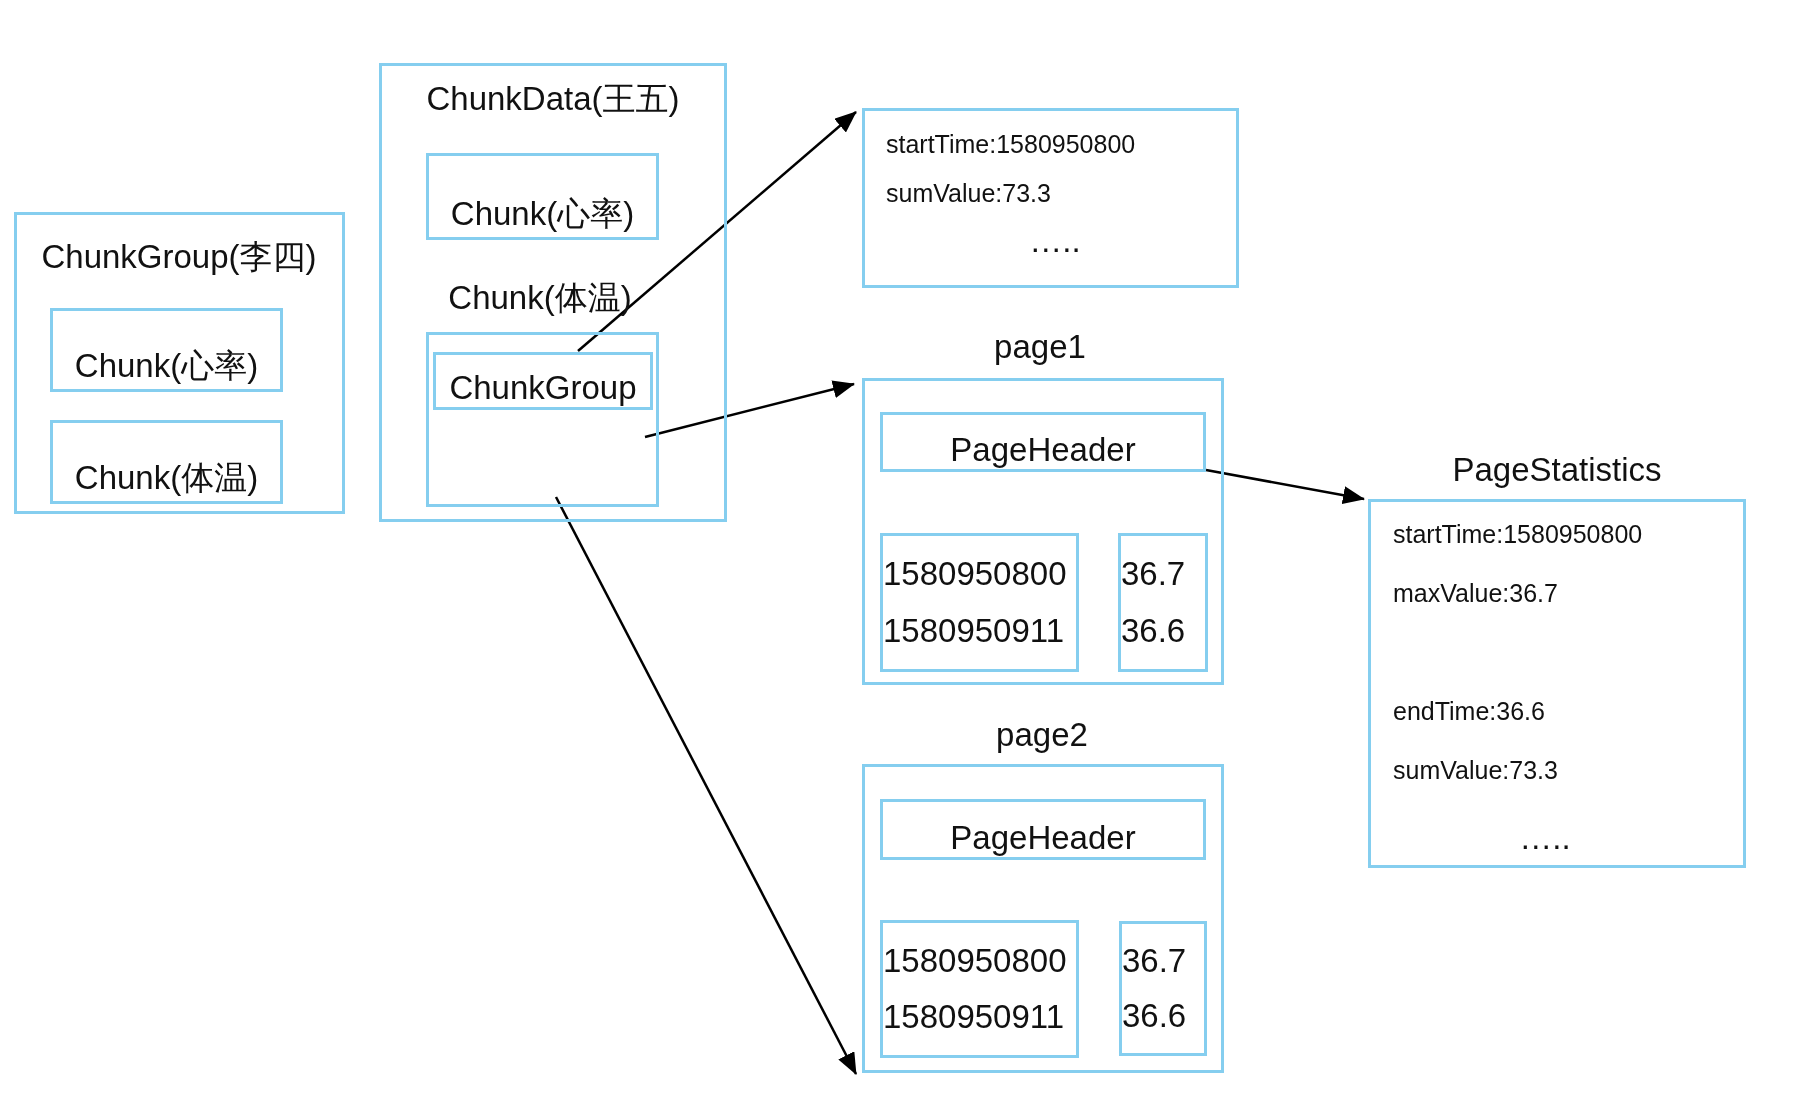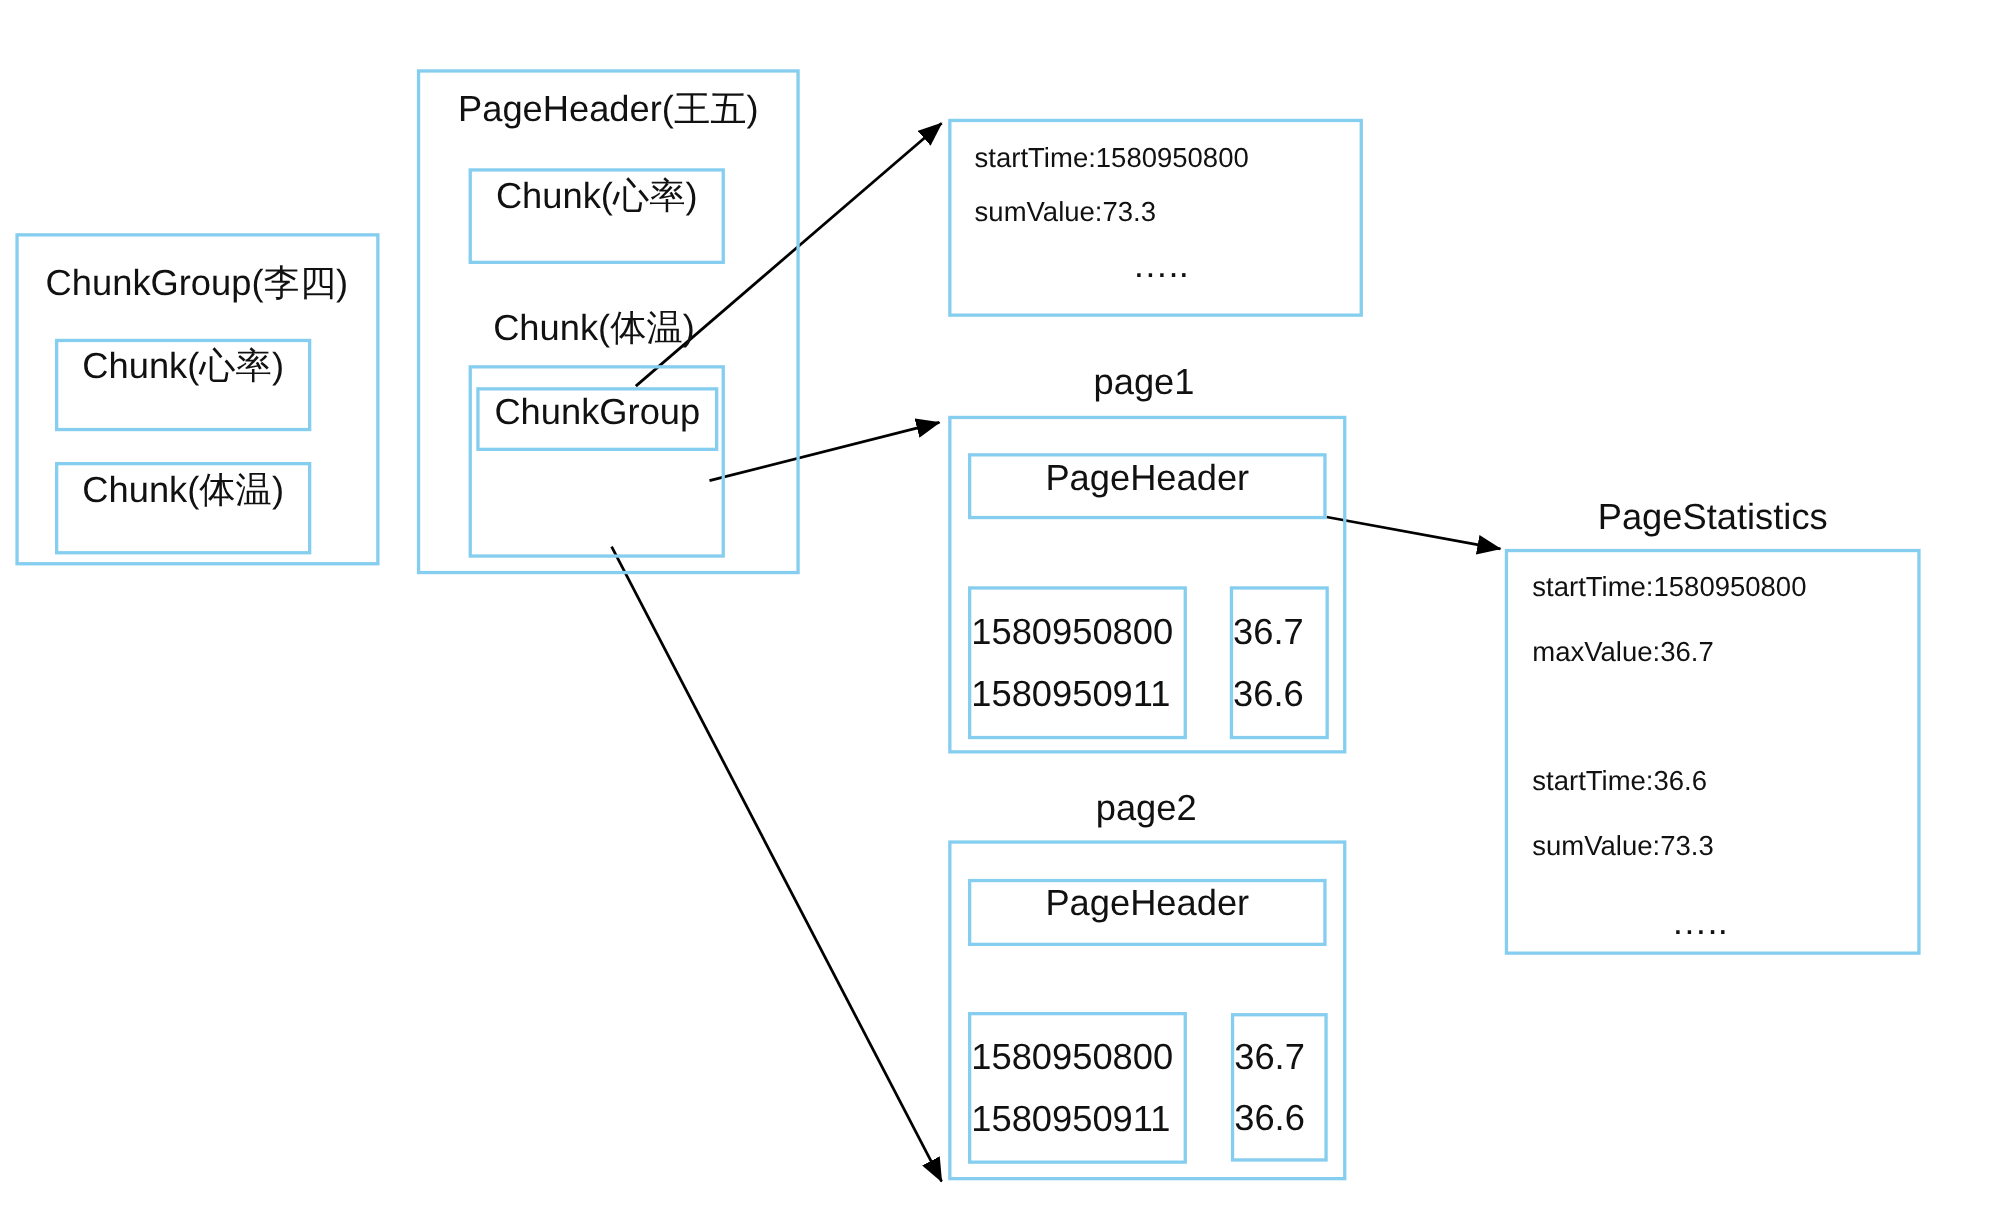--- a/index.html
+++ b/index.html
@@ -10,21 +10,21 @@
     font-family:"Liberation Sans",sans-serif;
     color:#111111;
     overflow:hidden;
   }
   .box{
     position:absolute;
     border:3px solid #85ceef;
     box-sizing:border-box;
     background:#ffffff00;
   }
-  .flexbox{display:flex;align-items:flex-start;justify-content:center;}
+  .flexbox{display:flex;align-items:flex-end;justify-content:center;}
   .lbl{
     position:absolute;
     font-size:33px;
     line-height:1.1;
     white-space:nowrap;
     transform:translate(-50%,-50%);
   }
   .txt{font-size:33px;white-space:nowrap;}
   .linetxt{
     position:absolute;
@@ -105,21 +105,21 @@
   <div id="left-group" class="box"></div>
   <div id="left-group-title" class="lbl">ChunkGroup(李四)</div>
   <div id="lg-chunk1" class="box flexbox">
     <span class="txt">Chunk(心率)</span>
   </div>
   <div id="lg-chunk2" class="box flexbox">
     <span class="txt">Chunk(体温)</span>
   </div>
 
   <div id="mid-group" class="box"></div>
-  <div id="mid-group-title" class="lbl">PageHeader(王五)</div>
+  <div id="mid-group-title" class="lbl">ChunkData(王五)</div>
   <div id="mg-chunk1" class="box flexbox">
     <span class="txt">Chunk(心率)</span>
   </div>
   <div id="mg-chunk2-label" class="lbl">Chunk(体温)</div>
   <div id="mg-wrapper" class="box"></div>
   <div id="chunk-meta" class="box flexbox">
     <span class="txt">ChunkGroup</span>
   </div>
 
   <div id="chunkstats-box" class="box"></div>
@@ -152,17 +152,17 @@
   </div>
   <div id="p2-values" class="box twocol">
     <span class="txt">36.7</span>
     <span class="txt">36.6</span>
   </div>
 
   <div id="pagestats-title" class="lbl">PageStatistics</div>
   <div id="pagestats-box" class="box"></div>
   <div id="ps-line1" class="linetxt">startTime:1580950800</div>
   <div id="ps-line2" class="linetxt">maxValue:36.7</div>
-  <div id="ps-line4" class="linetxt">startTime:36.6</div>
+  <div id="ps-line4" class="linetxt">endTime:36.6</div>
   <div id="ps-line5" class="linetxt">sumValue:73.3</div>
   <div id="ps-dots" class="center-line">…..</div>
 
 </div>
 
 </body></html>

